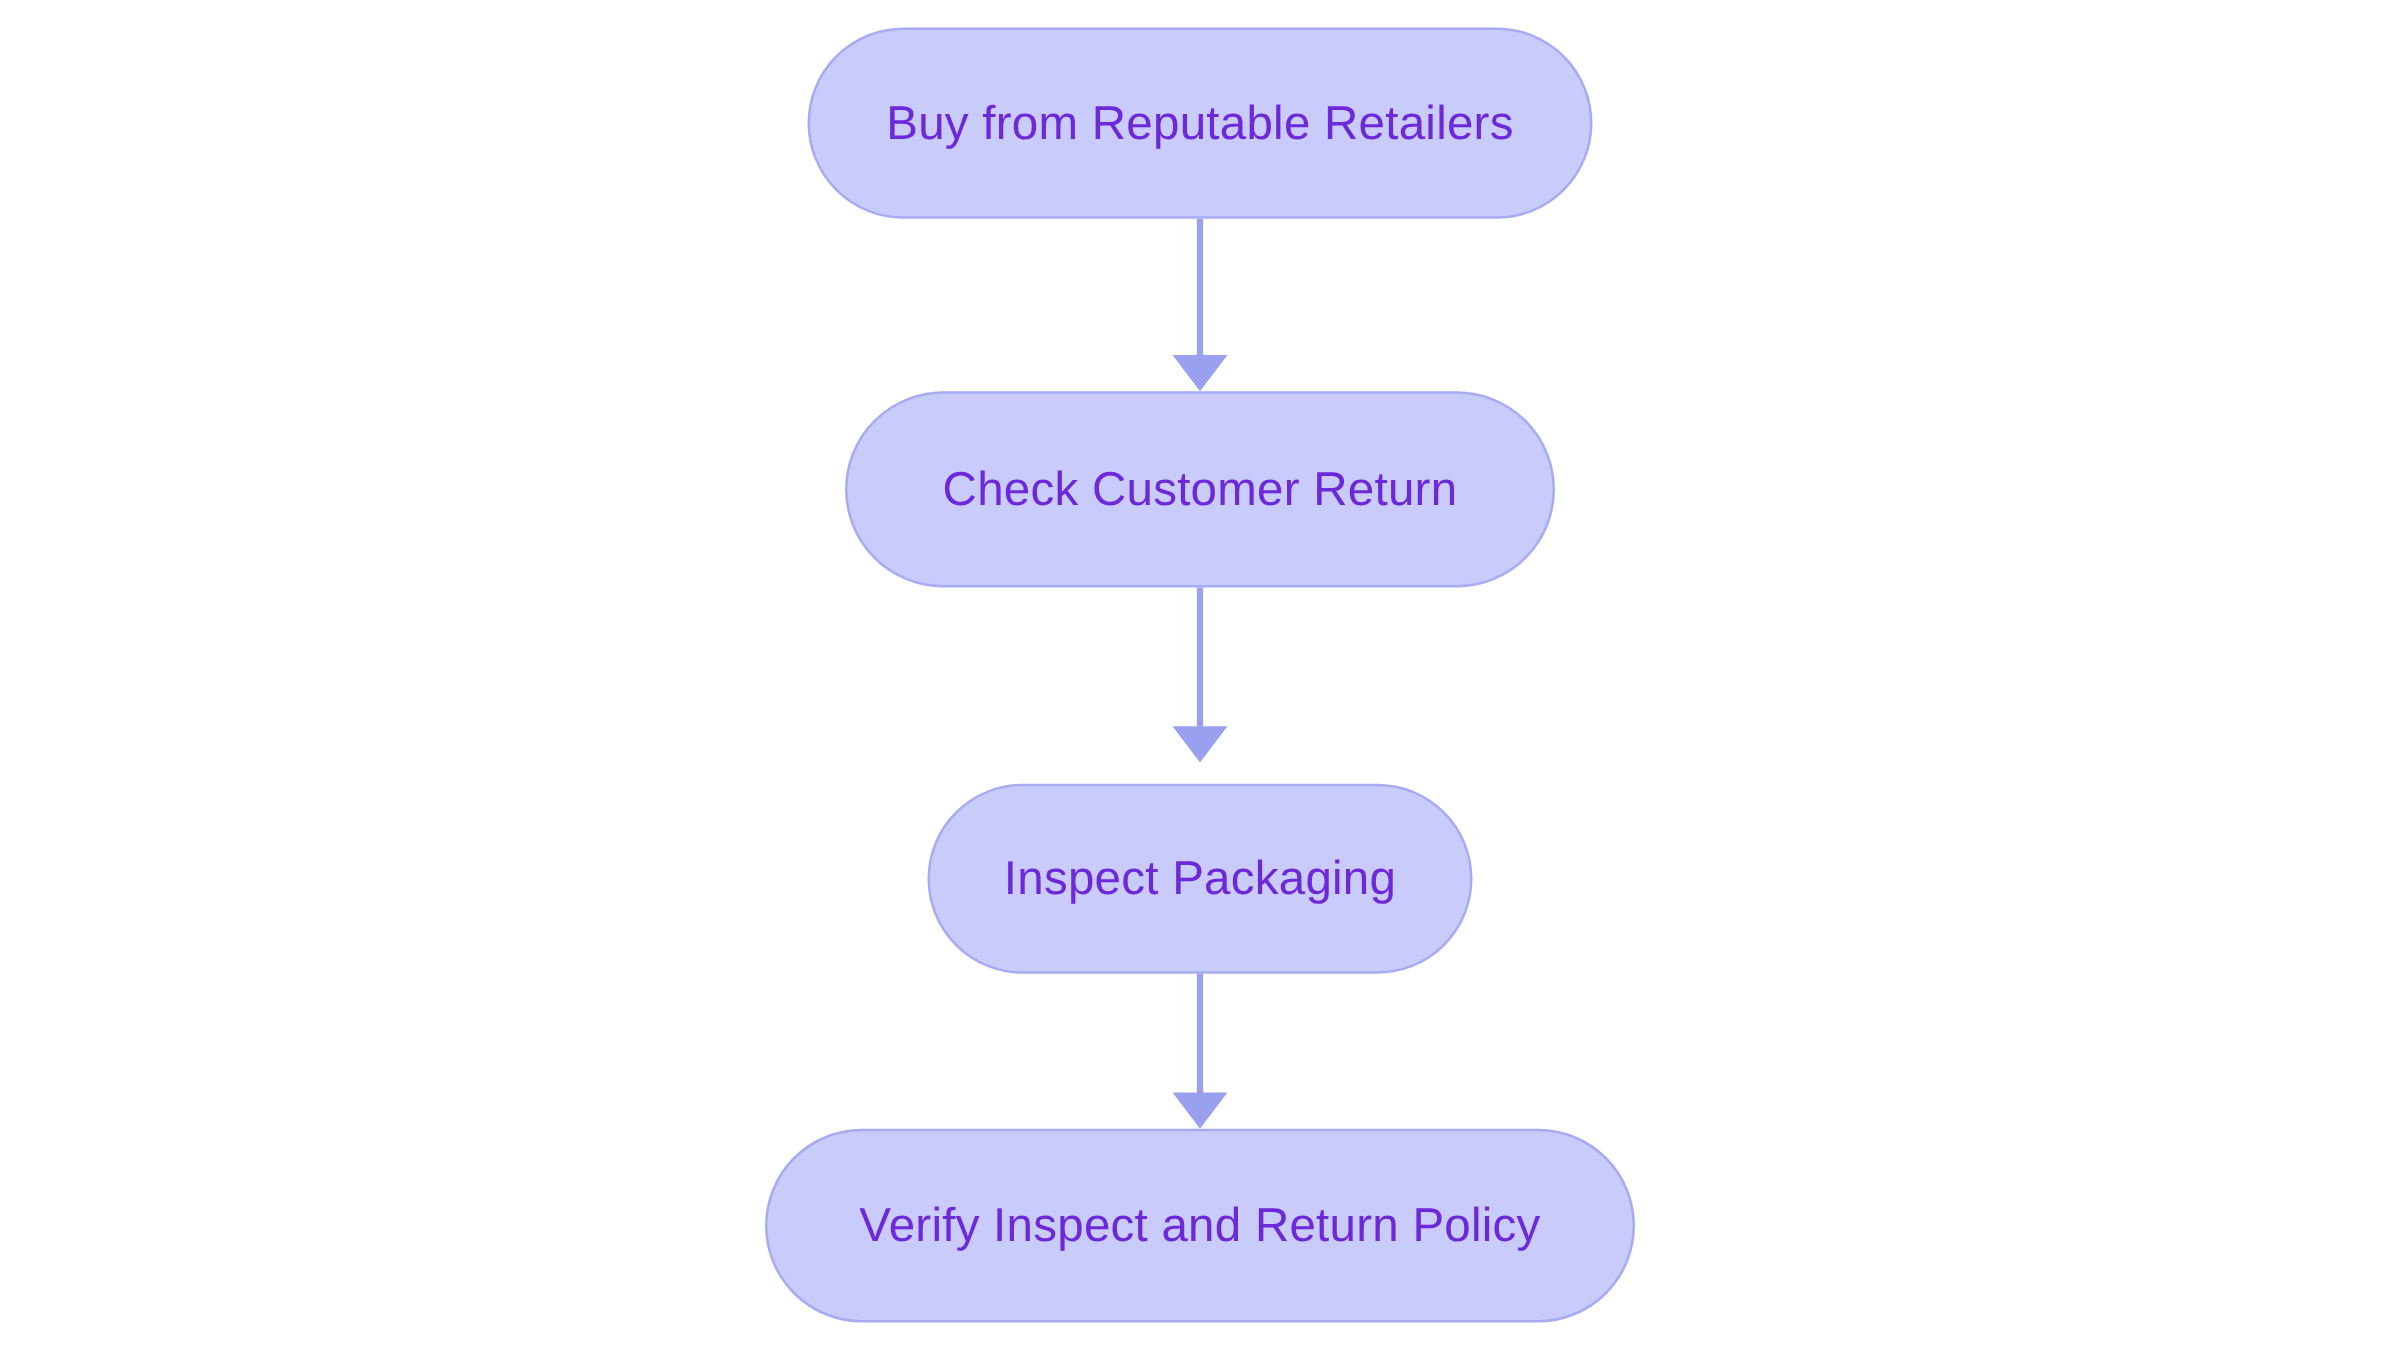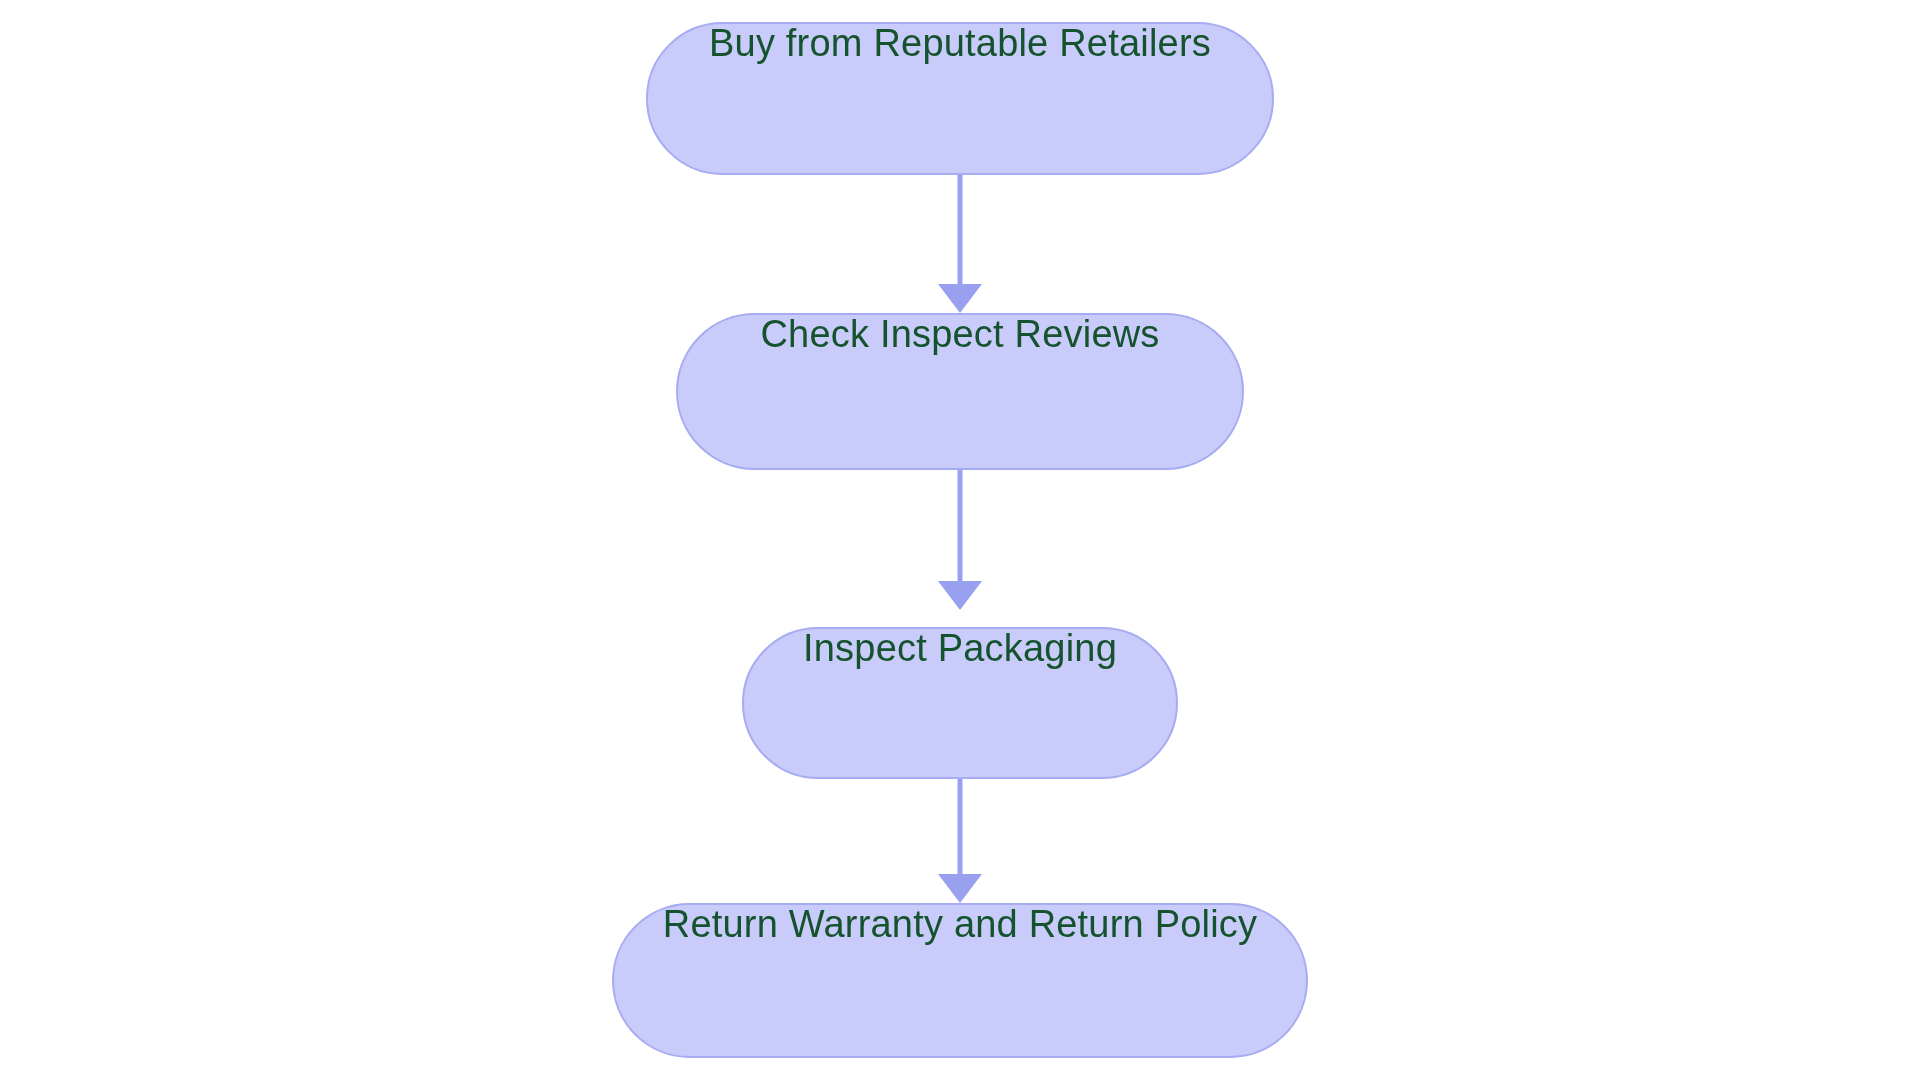--- a/index.html
+++ b/index.html
@@ -18,26 +18,26 @@
     position: relative;
     width: 1920px;
     height: 1083px;
     background: #ffffff;
   }
 
   .flow-node {
     position: absolute;
     box-sizing: border-box;
     display: flex;
-    align-items: flex-start;
+    align-items: center;
     justify-content: center;
     background: #c9cbfa;
     border: 2px solid #a6abf2;
     border-radius: 999px;
-    color: #14532d;
+    color: #6d28d9;
     font-size: 38px;
     font-weight: 400;
     letter-spacing: 0.2px;
     white-space: nowrap;
     line-height: 1;
     user-select: none;
   }
 
   .node-label {
     display: block;
@@ -72,24 +72,24 @@
       <line x1="960" y1="762" x2="960" y2="877" stroke="#9aa0f0" stroke-width="5"></line>
       <polygon points="938,874 982,874 960,903" fill="#9aa0f0"></polygon>
     </g>
   </svg>
 
   <div class="flow-node" id="node-1" style="left:646px; top:22px; width:628px; height:153px;">
     <span class="node-label">Buy from Reputable Retailers</span>
   </div>
 
   <div class="flow-node" id="node-2" style="left:676px; top:313px; width:568px; height:157px;">
-    <span class="node-label">Check Inspect Reviews</span>
+    <span class="node-label">Check Customer Return</span>
   </div>
 
   <div class="flow-node" id="node-3" style="left:742px; top:610px; width:436px; height:152px;margin-top:17px;">
     <span class="node-label">Inspect Packaging</span>
   </div>
 
   <div class="flow-node" id="node-4" style="left:612px; top:903px; width:696px; height:155px;">
-    <span class="node-label">Return Warranty and Return Policy</span>
+    <span class="node-label">Verify Inspect and Return Policy</span>
   </div>
 
 </div>
 
 </body></html>

